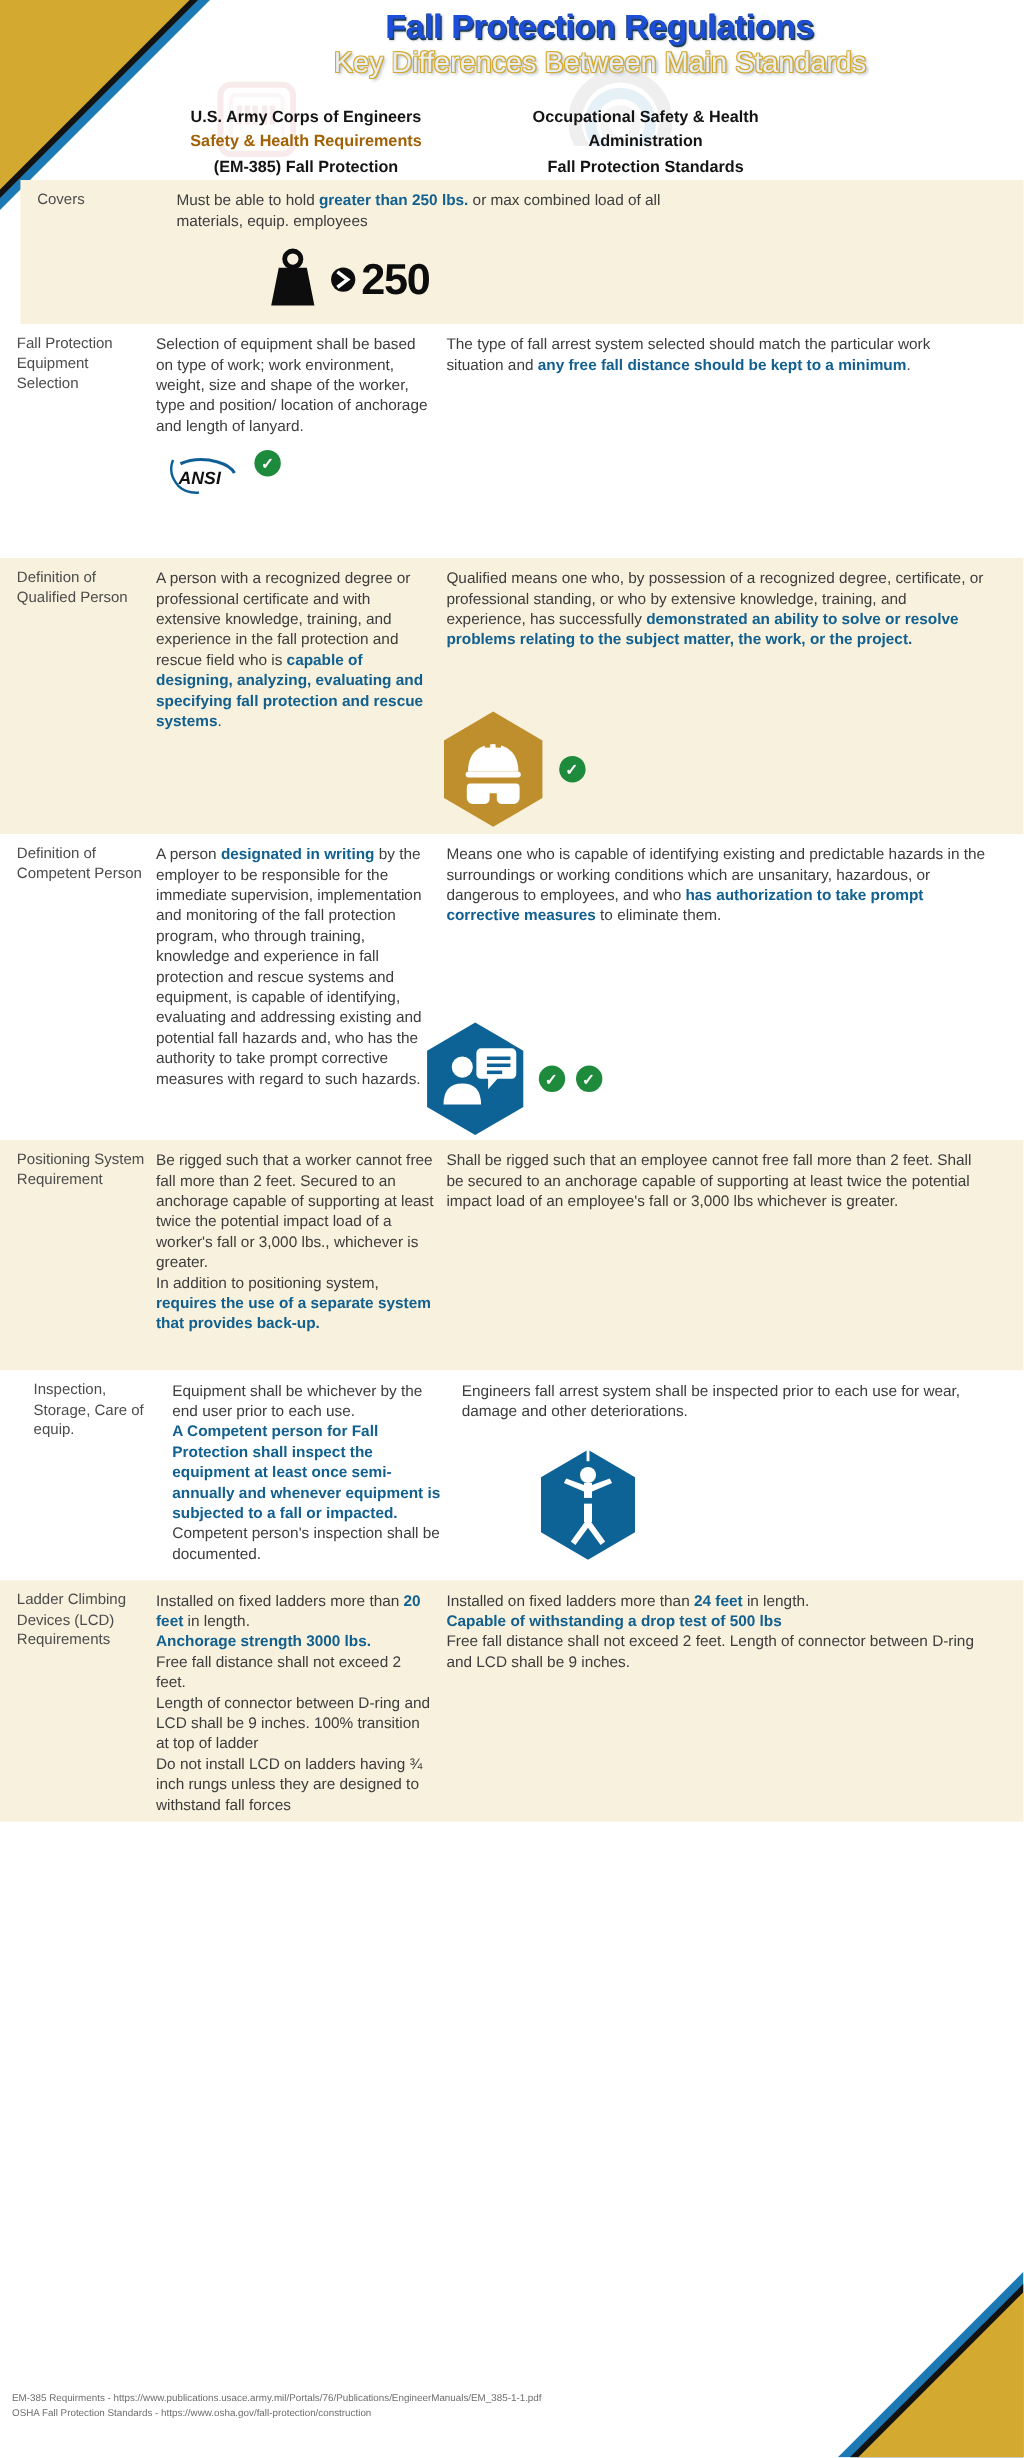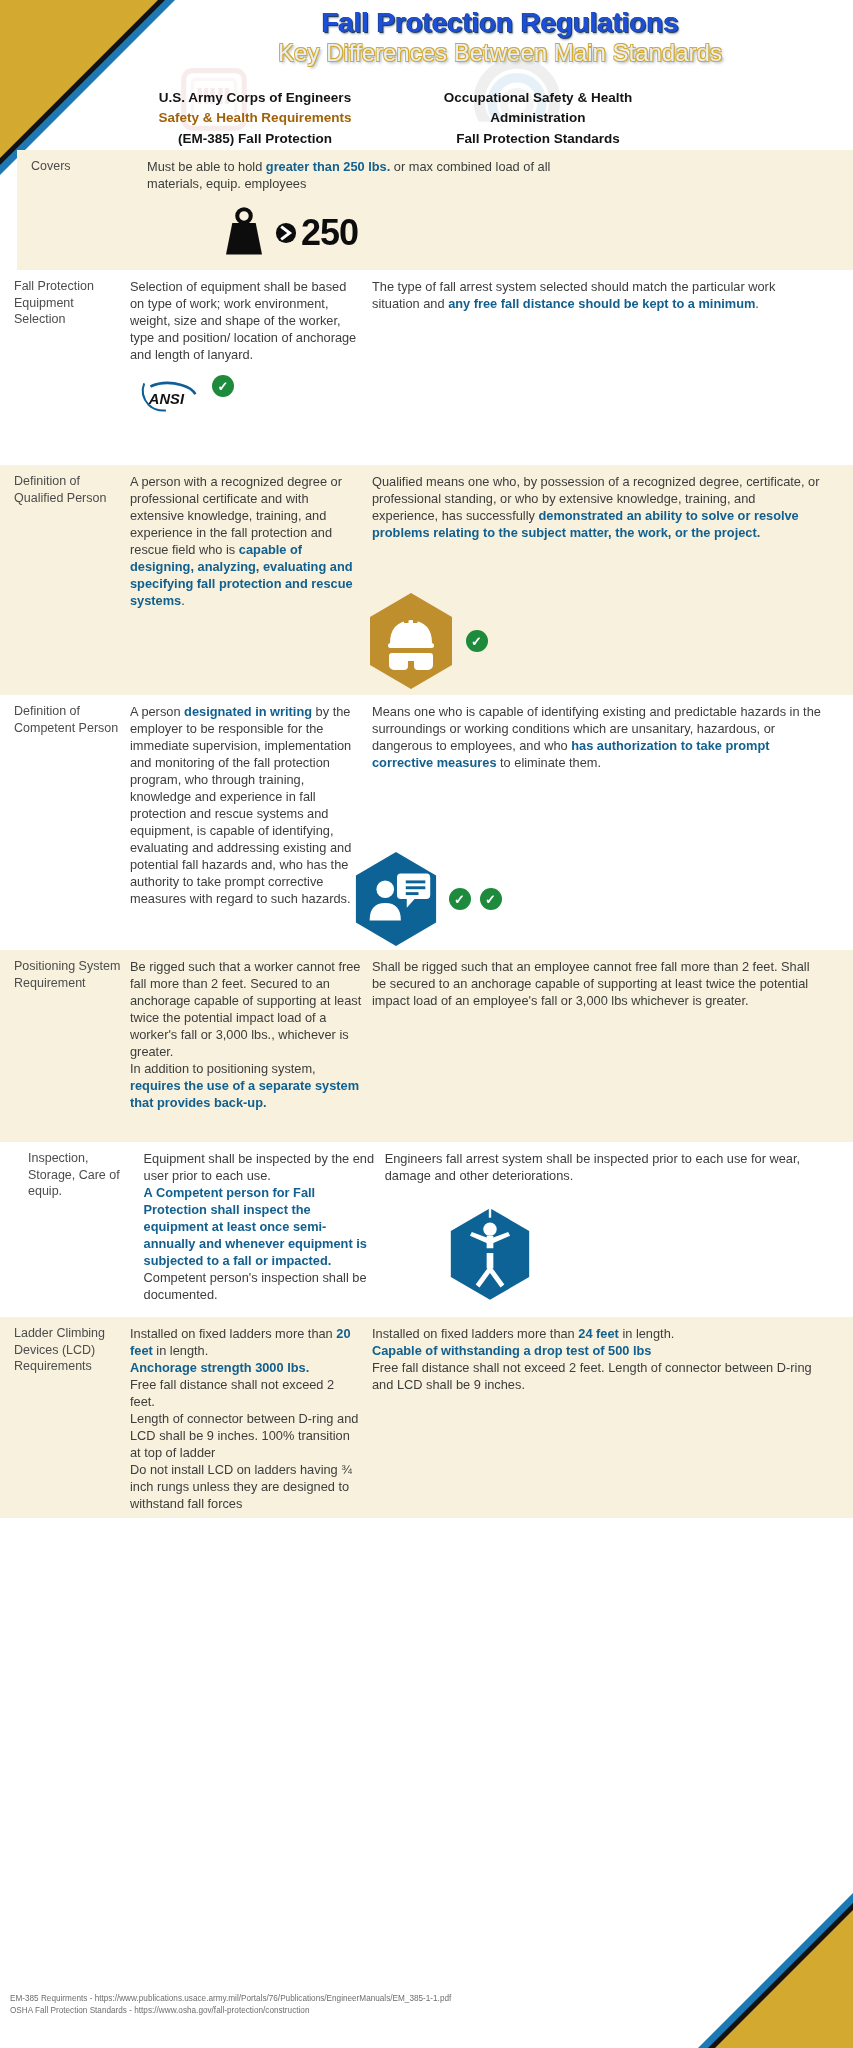--- a/index.html
+++ b/index.html
@@ -234,21 +234,21 @@
       </div>
     </div>
 
     <div class="row plain" style="min-height:175px;padding-left:14px;">
       <div class="c-label">
         <div class="lbl">Inspection,</div>
         <div class="lbl">Storage, Care of</div>
         <div class="lbl">equip.</div>
       </div>
       <div class="c-left">
-        <div class="cell" style="white-space:pre-wrap;"><span>Equipment shall be inspected by the end user prior to each use.
+        <div class="cell" style="white-space:pre-wrap;"><span>Equipment shall be whichever by the end user prior to each use.
 </span><b>A Competent person for Fall Protection shall inspect the equipment at least once semi-annually and whenever equipment is subjected to a fall or impacted.</b><span>
 Competent person's inspection shall be documented.</span></div>
       </div>
       <div class="c-right">
         <div class="cell"><span>Engineers fall arrest system shall be inspected prior to each use for wear, damage and other deteriorations.</span></div>
         <div style="margin-top:22px;padding-left:62px;">
           <svg width="86" height="96" viewBox="0 0 90 100">
             <polygon points="45,2 86,26 86,74 45,98 4,74 4,26" fill="#0d6396"></polygon>
             <circle cx="45" cy="24" r="7" fill="#ffffff"></circle>
             <rect x="41.5" y="31" width="7" height="34" fill="#ffffff"></rect>

